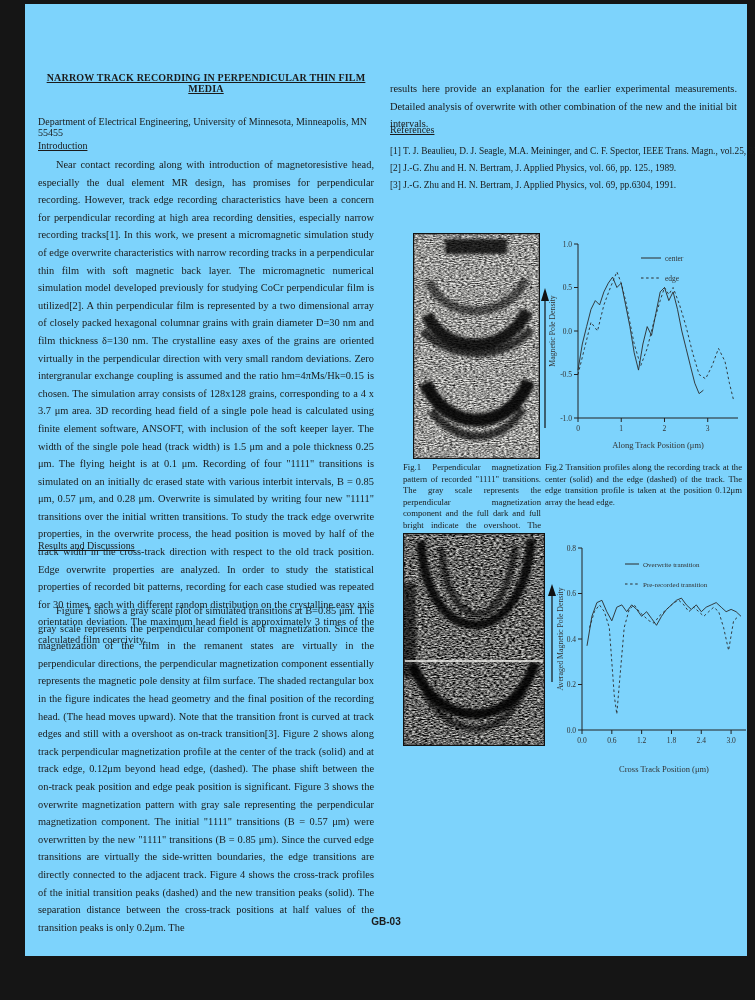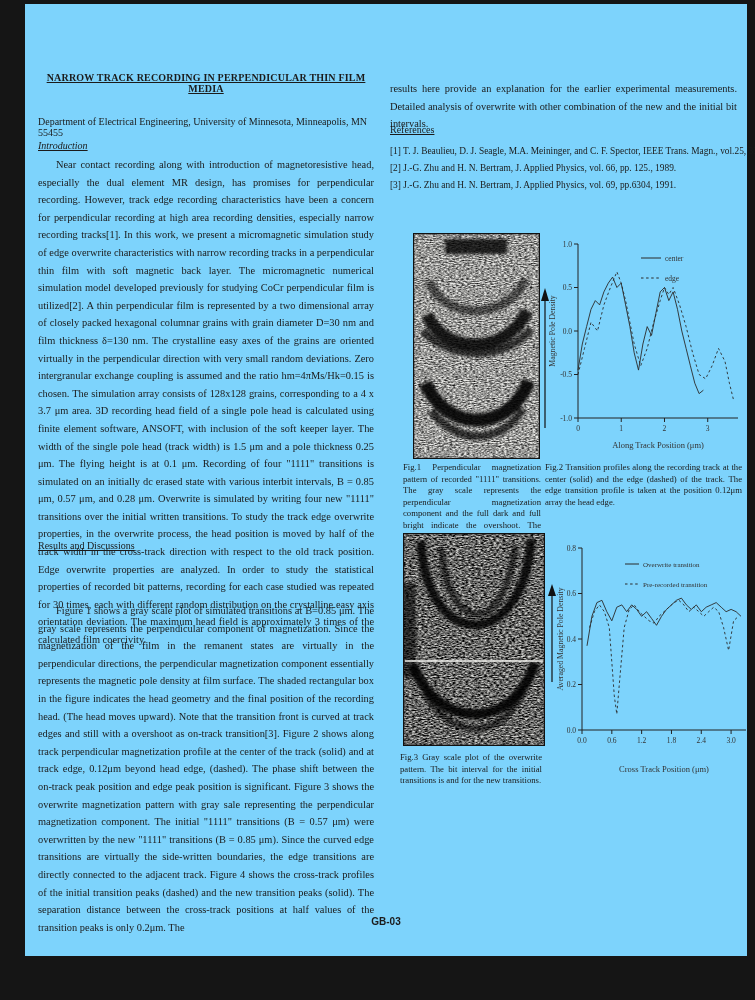--- a/index.html
+++ b/index.html
@@ -3,21 +3,21 @@
 <meta charset="utf-8">
 <style>
   html,body{margin:0;padding:0;}
   body{width:755px;height:1000px;background:#151515;position:relative;font-family:"Liberation Serif",serif;}
   .page{position:absolute;left:25px;top:4px;width:722px;height:952px;background:#7dd3fc;color:#1b1b1b;}
   .abs{position:absolute;}
   .title{left:13px;top:68px;width:336px;text-align:center;font-weight:bold;font-size:10px;letter-spacing:.2px;text-decoration:underline;}
   .authors{left:13px;top:95px;width:336px;text-align:center;font-size:10px;}
   .affil{left:13px;top:112px;width:336px;font-size:10px;}
   .shead{font-size:10px;text-decoration:underline;}
-  .ihead{left:13px;top:136px;font-style:italic;}
+  .ihead{left:13px;top:136px;}
   .rhead{left:13px;top:536px;}
   .body-par{font-size:10.4px;line-height:17.6px;text-align:justify;}
   .indent{text-indent:18px;}
   .intro{left:13px;top:152px;width:336px;}
   .results{left:13px;top:554px;width:336px;margin-top:44px;}
   .cont{left:365px;top:76px;width:347px;font-size:10.4px;line-height:17.6px;text-align:justify;}
   .refhead{left:365px;top:120px;}
   .refs{left:365px;top:139px;width:352px;font-size:9.4px;line-height:17px;}
   .refs div{white-space:nowrap;}
   .figimg{position:absolute;}
@@ -171,16 +171,15 @@
       <text x="111" y="232" text-anchor="middle" font-size="8.5" fill="#333">Cross Track Position (μm)</text>
       <text x="10" y="99" text-anchor="middle" font-size="7.8" fill="#333" transform="rotate(-90 10 99)">Averaged Magnetic Pole Density</text>
       <polyline points="34.0,105.8 38.9,76.3 43.9,62.6 48.9,60.3 53.8,71.7 58.8,80.8 63.8,67.2 68.8,64.9 73.7,71.7 78.7,64.9 83.7,69.4 88.6,76.3 93.6,71.7 98.6,78.5 103.5,85.3 108.5,76.3 113.5,69.4 118.5,64.9 123.4,60.3 128.4,58.1 133.4,64.9 138.3,69.4 143.3,64.9 148.3,71.7 153.2,67.2 158.2,64.9 163.2,62.6 168.2,67.2 173.1,71.7 178.1,69.4 183.1,71.7 188.0,76.3" fill="none" stroke="#2a2a2a" stroke-width="0.9" stroke-dasharray="none"></polyline>
       <line x1="72" y1="24" x2="86" y2="24" stroke="#2a2a2a" stroke-width="1" stroke-dasharray="none"></line>
       <text x="90" y="26.6" font-size="7" fill="#333">Overwrite transition</text>
       <polyline points="36.5,87.6 41.4,71.7 46.4,64.9 51.4,71.7 56.3,87.6 58.8,121.8 61.3,155.9 63.8,174.1 66.3,144.5 71.2,87.6 76.2,69.4 81.2,64.9 86.2,71.7 91.1,76.3 96.1,80.8 101.1,83.1 106.0,76.3 111.0,71.7 116.0,67.2 120.9,62.6 125.9,60.3 130.9,64.9 135.8,71.7 140.8,67.2 145.8,71.7 150.8,76.3 155.7,71.7 160.7,67.2 165.7,71.7 170.6,87.6 175.6,110.4 180.6,80.8 185.5,76.3" fill="none" stroke="#2a2a2a" stroke-width="0.9" stroke-dasharray="2.5,2.6"></polyline>
       <line x1="72" y1="44" x2="86" y2="44" stroke="#2a2a2a" stroke-width="1" stroke-dasharray="2.5,2.6"></line>
       <text x="90" y="46.6" font-size="7" fill="#333">Pre-recorded transition</text>
     </svg>
 
-  <div class="abs caption cap3">Fig.3  Gray scale plot of the overwrite pattern. The bit interval for the initial transitions is and for the new transitions.</div>
 
   <div class="abs footer">GB-03</div>
 </div>
 
 </body></html>

